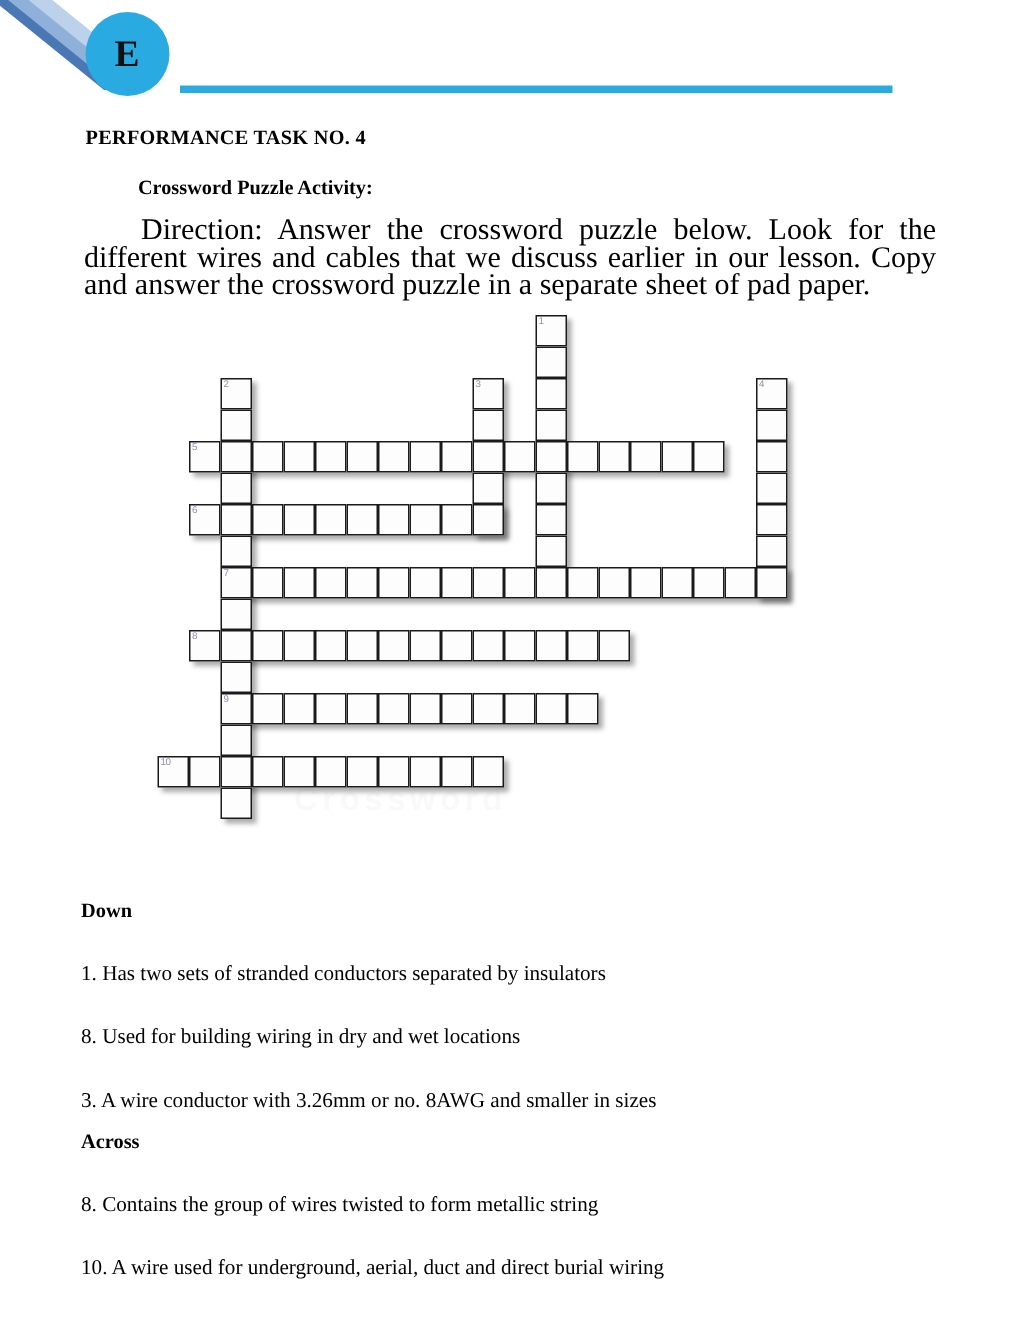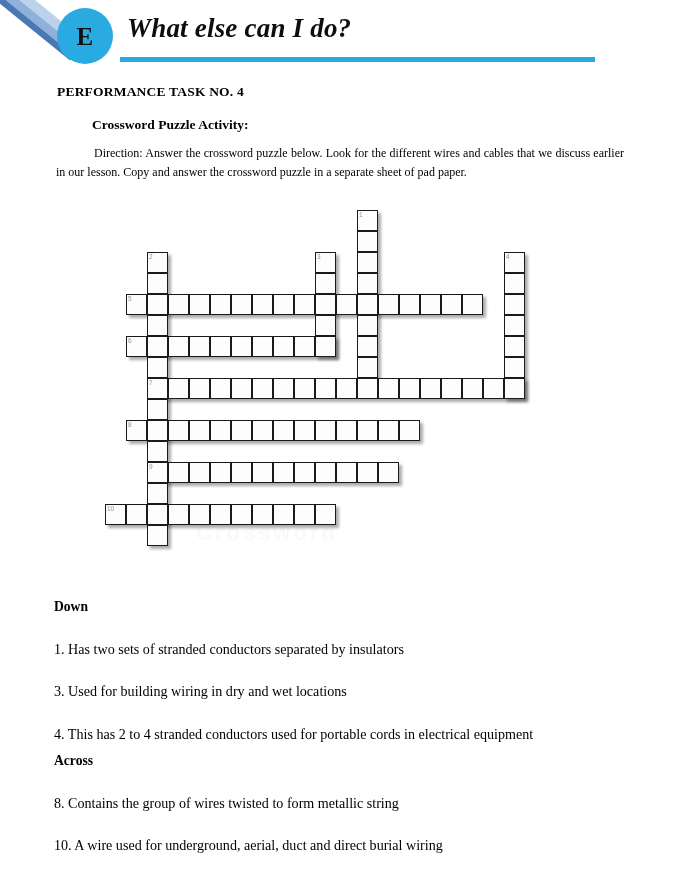--- a/index.html
+++ b/index.html
@@ -114,21 +114,21 @@
     font-family: "Liberation Serif", serif;
     font-weight: bold;
     font-size: 13.5px;
   }
   .direction {
     position: absolute;
     left: 56px;
     top: 144px;
     width: 568px;
     font-family: "Liberation Serif", serif;
-    font-size: 12px;
+    font-size: 20px;
     line-height: 18.5px;
     text-align: justify;
     text-indent: 38px;
   }
 
   
   .crossword {
     position: absolute;
     left: 0;
     top: 0;
@@ -209,21 +209,20 @@
 <div class="corner-ribbon">
   <div class="ribbon-band band-a"></div>
   <div class="ribbon-band band-b"></div>
   <div class="ribbon-band band-c"></div>
 </div>
 
 <div class="header">
   <div class="badge-circle">
     <span class="badge-letter">E</span>
   </div>
-  <div class="header-title">What else can I do?</div>
   <div class="header-rule"></div>
 </div>
 
 <div class="task-label">PERFORMANCE TASK NO. 4</div>
 <div class="activity-label">Crossword Puzzle Activity:</div>
 <div class="direction">Direction: Answer the crossword puzzle below. Look for the different wires and cables that we discuss earlier in our lesson. Copy and answer the crossword puzzle in a separate sheet of pad paper.</div>
 
 <div class="crossword" id="crossword-grid">
     <div class="shadow" style="left: 360px; top: 213px; width: 21px; height: 168px;"></div>
     <div class="shadow" style="left: 150px; top: 255px; width: 21px; height: 294px;"></div>
@@ -361,21 +360,21 @@
     <div class="cell" style="left: 273px; top: 504px;"></div>
     <div class="cell" style="left: 294px; top: 504px;"></div>
     <div class="cell" style="left: 315px; top: 504px;"></div>
   </div>
 
 <div class="watermark">Crossword</div>
 
 <div class="clue-block" id="down-block">
   <div class="clue-heading">Down</div>
   <div class="clue-item">1. Has two sets of stranded conductors separated by insulators</div>
-  <div class="clue-item">3. Used for building wiring in dry and wet locations</div>
-  <div class="clue-item justified">4. This has 2 to 4 stranded conductors used for portable cords in electrical equipment</div>
+  <div class="clue-item">8. Used for building wiring in dry and wet locations</div>
+  <div class="clue-item">3. A wire conductor with 3.26mm or no. 8AWG and smaller in sizes</div>
 </div>
 
 <div class="clue-block" id="across-block">
   <div class="clue-heading">Across</div>
   <div class="clue-item">8. Contains the group of wires twisted to form metallic string</div>
   <div class="clue-item">10. A wire used for underground, aerial, duct and direct burial wiring</div>
 </div>
 
 </body></html>

